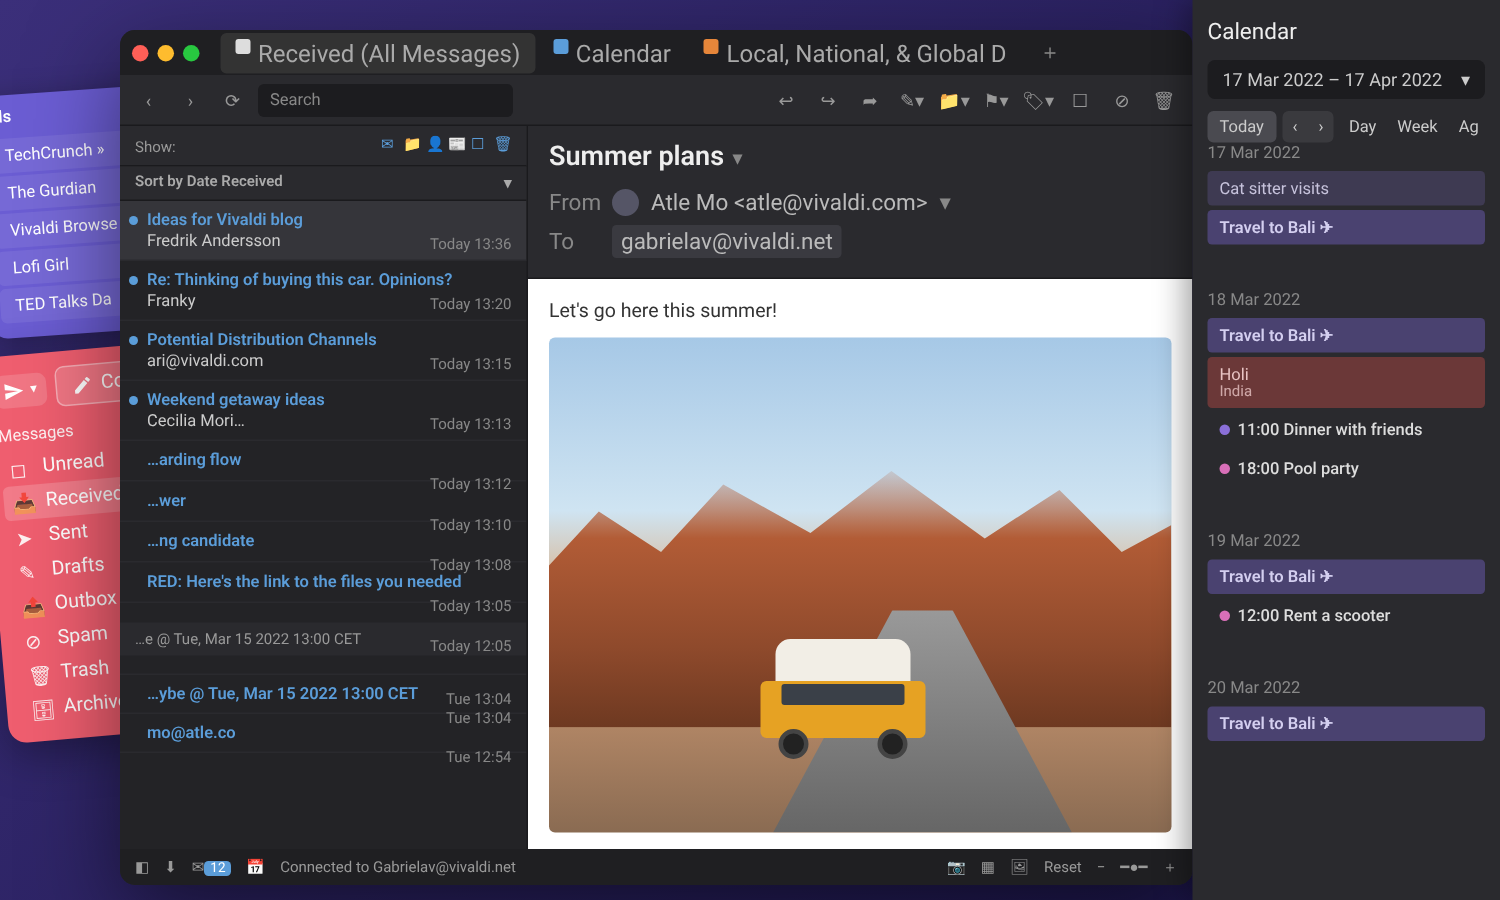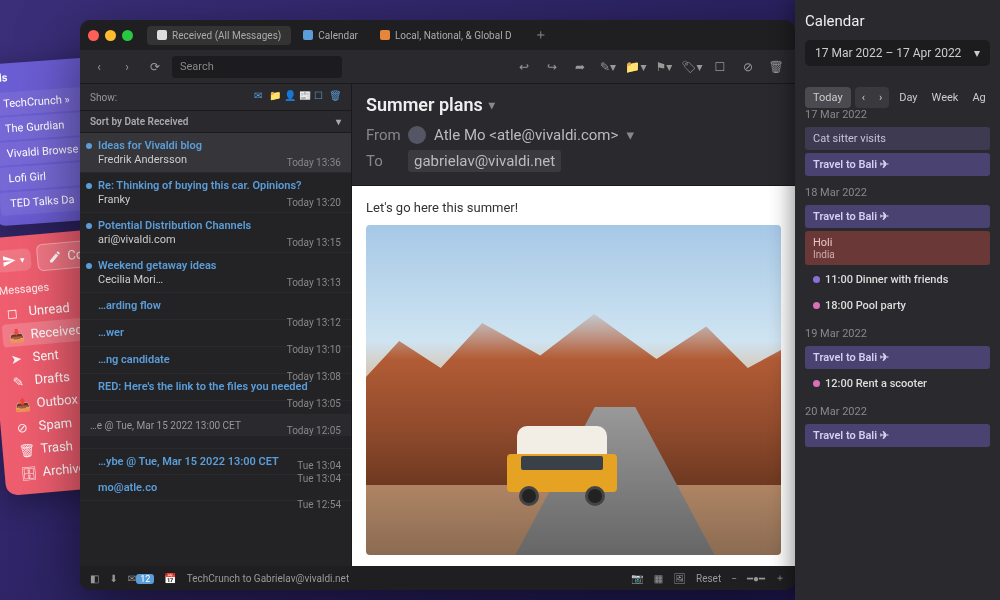--- a/index.html
+++ b/index.html
@@ -22,21 +22,21 @@
 .mini-badge{background:#fff;color:#ef5e6f;border-radius:3px;padding:0 4px;font-size:10px;font-weight:700}
 .mini-count{font-size:12px;opacity:.95}
 .mini-icon{width:14px;height:14px;opacity:.9}
 
 
 .win{position:absolute;left:80px;top:20px;width:715px;height:570px;background:#2a2a2e;border-radius:10px;box-shadow:0 20px 60px rgba(0,0,0,.5);display:flex;flex-direction:column;overflow:hidden}
 .tabbar{height:30px;background:#1f1f22;display:flex;align-items:center;padding:0 8px;gap:6px}
 .dots{display:flex;gap:6px;margin-right:8px}
 .dot{width:11px;height:11px;border-radius:50%}
 .dot.r{background:#ff5f57}.dot.y{background:#febc2e}.dot.g{background:#28c840}
-.tab{display:flex;gap:5px;padding:4px 10px;color:#aaa;font-size:10px;border-radius:4px}
+.tab{display:flex;gap:5px;padding:4px 10px;color:#aaa;font-size:16px;border-radius:4px}
 .tab.active{background:#333}
 .tab .fav{width:10px;height:10px;border-radius:2px}
 .newtab{color:#888;padding:0 6px;font-size:14px}
 
 .toolbar{height:34px;background:#2a2a2e;border-bottom:1px solid #1a1a1d;display:flex;align-items:center;padding:0 8px;gap:6px}
 .tbtn{width:22px;height:22px;display:flex;align-items:center;justify-content:center;color:#999;border-radius:3px}
 .search{flex:0 0 170px;height:22px;background:#1c1c1f;border-radius:4px;padding:0 8px;color:#888;font-size:11px;display:flex;align-items:center}
 .toolbar .spacer{flex:1}
 
 .body{flex:1;display:flex;overflow:hidden}
@@ -73,29 +73,29 @@
 .wheel{position:absolute;bottom:0;width:20px;height:20px;background:#222;border-radius:50%;border:3px solid #444}
 .wheel.l{left:12px}.wheel.r{right:12px}
 
 .status{height:24px;background:#1f1f22;display:flex;align-items:center;padding:0 10px;gap:10px;color:#999;font-size:10px}
 .status .spacer{flex:1}
 .sbadge{background:#5b9dd9;color:#fff;border-radius:3px;padding:0 4px;font-size:9px}
 
 
 .cal{position:absolute;right:0;top:0;width:205px;height:600px;background:#2a2a2e;box-shadow:-4px 0 20px rgba(0,0,0,.4);padding:12px 10px;color:#ccc;overflow:hidden}
 .cal-title{font-size:15px;color:#eee;margin-bottom:10px}
-.cal-range{background:#1c1c1f;border-radius:5px;padding:6px 10px;font-size:12px;display:flex;justify-content:space-between;align-items:center;margin-bottom:21px}
+.cal-range{background:#1c1c1f;border-radius:5px;padding:6px 10px;font-size:12px;display:flex;justify-content:space-between;align-items:center;margin-bottom:8px}
 .cal-nav{display:flex;align-items:center;gap:4px;}
 .cal-btn{background:#3a3a3e;border-radius:4px;padding:4px 8px;font-size:11px}
 .cal-btn.active{background:#4a4a50}
 .cal-arrows{display:flex;background:#3a3a3e;border-radius:4px}
 .cal-arrows span{padding:4px 7px;font-size:11px}
 .cal-views{display:flex;gap:2px;margin-left:auto;font-size:11px}
 .cal-views span{padding:4px 6px}
-.cal-day{margin-bottom:10px}
+.cal-day{margin-bottom:30px}
 .cal-date{font-size:11px;color:#888;margin-bottom:6px}
 .cal-ev{padding:5px 8px;font-size:11px;border-radius:3px;margin-bottom:3px;display:flex;align-items:center;gap:5px}
 .cal-ev.travel{background:#4a4270;color:#d4cff0;font-weight:600}
 .cal-ev.visit{background:#3e3a52;color:#c7c3dc}
 .cal-ev.red{background:#6b3838;color:#e8c4c4;flex-direction:column;align-items:flex-start;gap:0}
 .cal-ev.item{color:#ddd;font-weight:500}
 .evdot{width:7px;height:7px;border-radius:50%;background:#8a6fd8}
 .evdot.pink{background:#d86fb8}
 
 svg{width:14px;height:14px;fill:currentColor}
@@ -332,21 +332,21 @@
         </div>
       </div>
     </div>
   </div>
 
   <div class="status">
     <span>◧</span>
     <span>⬇</span>
     <span>✉<span class="sbadge">12</span></span>
     <span>📅</span>
-    <span>TechCrunch to Gabrielav@vivaldi.net</span>
+    <span>Connected to Gabrielav@vivaldi.net</span>
     <div class="spacer"></div>
     <span>📷</span>
     <span>▦</span>
     <span>🖼</span>
     <span>Reset</span>
     <span>−</span>
     <span>━●━</span>
     <span>＋</span>
   </div>
 </div>

